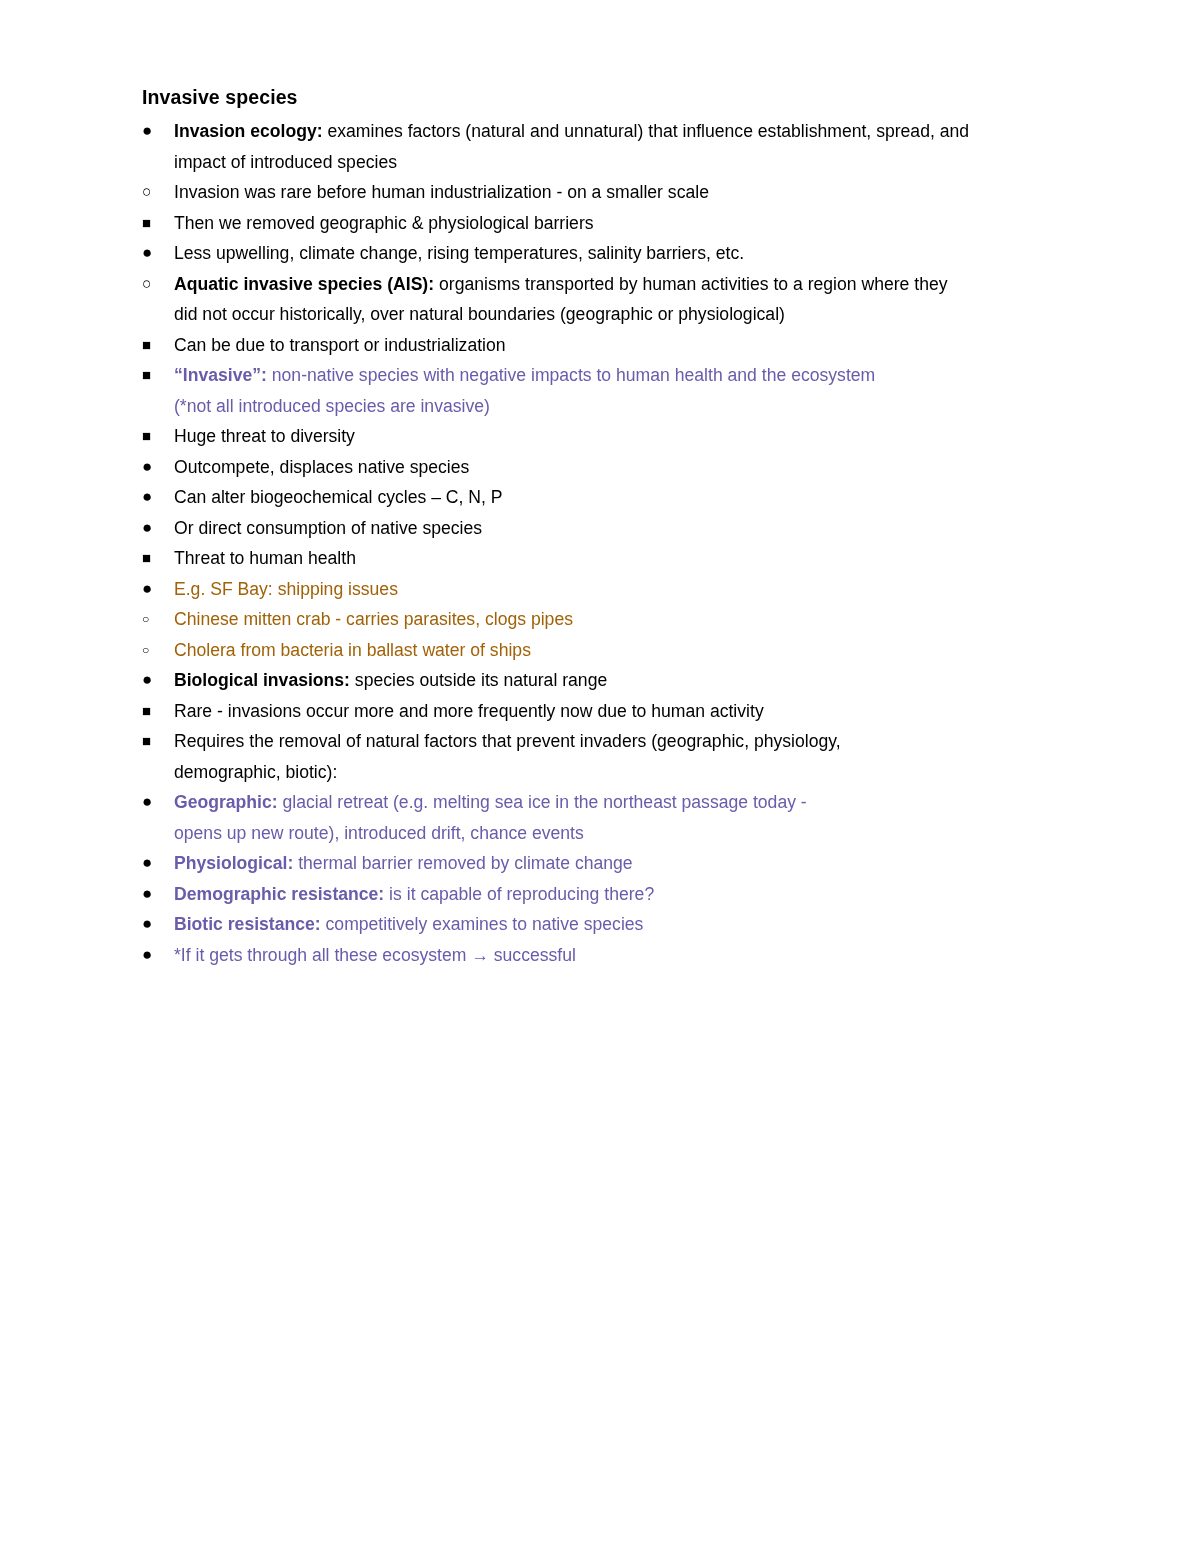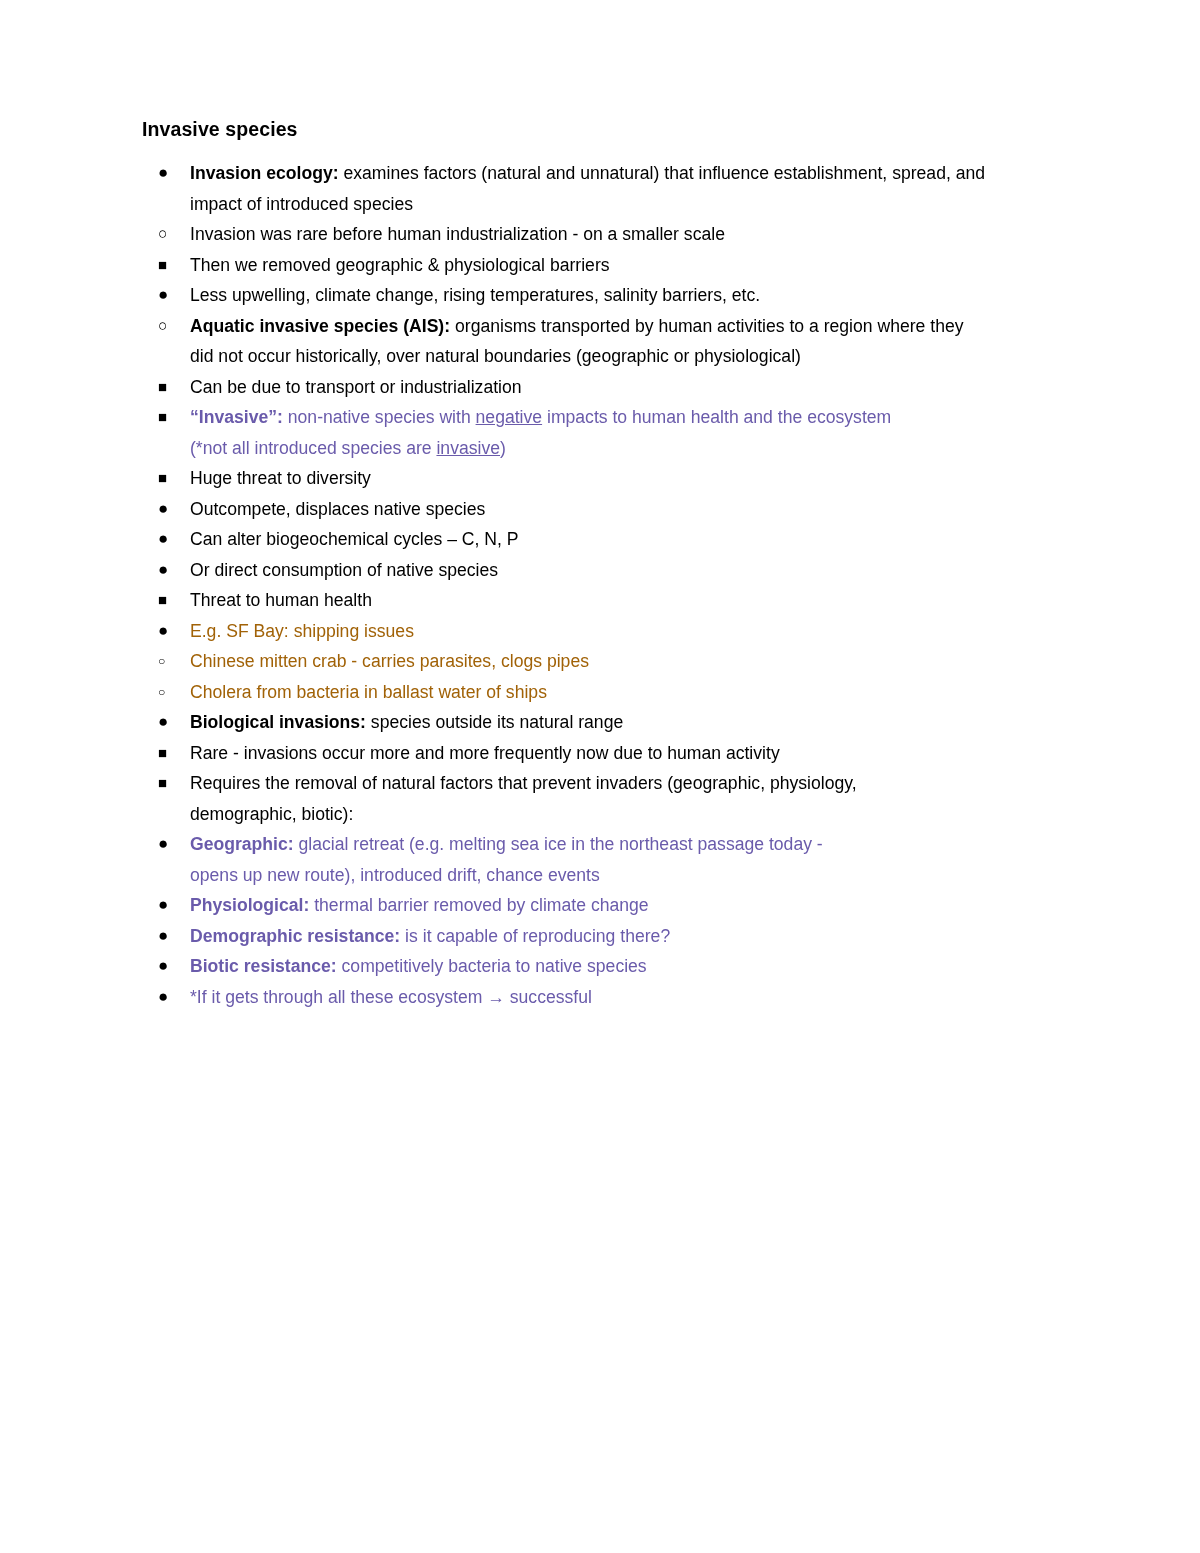--- a/index.html
+++ b/index.html
@@ -14,33 +14,33 @@
     font-family: "Liberation Sans", sans-serif;
     color: #000000;
     -webkit-font-smoothing: antialiased;
   }
   #page {
     position: relative;
     width: 1000px;
     height: 1553px;
     background: #ffffff;
     box-sizing: border-box;
-    padding: 116px 142px 0 142px;
+    padding: 84px 142px 0 142px;
   }
   .doc-title {
     font-size: 19.5px;
     font-weight: bold;
     letter-spacing: .1px;
     line-height: 1.35;
     margin: 0 0 6px 0;
   }
   
   ul.outline, ul.outline ul {
     list-style: none;
-    margin: 16px;
+    margin: 0;
     padding: 0;
   }
   li.item {
     position: relative;
     font-size: 17.6px;
     line-height: 30.5px;
     margin: 0;
     padding: 0;
   }
   li.item > .row {
@@ -70,21 +70,21 @@
   .m-square {
     font-size: 15px;
   }
   .m-square::before { content: "\25A0"; }
   .m-smallring {
     font-size: 12px;
   }
   .m-smallring::before { content: "\25CB"; }
   .text { display: block; }
   b, .b { font-weight: bold; }
-  .u { text-decoration: underline; }
+  .u { }
   
   .lvl1 { margin-left: 38px;  width: 878px; }
   .lvl2 { margin-left: 108px; width: 808px; }
   .lvl3 { margin-left: 178px; width: 738px; }
   .lvl4 { margin-left: 248px; width: 668px; }
   .lvl5 { margin-left: 318px; width: 598px; }
   .purple { color: #6A5BAB; }
   .teal   { color: #a16207; }
 </style>
 </head>
@@ -240,21 +240,21 @@
     <li class="item lvl4">
       <div class="row">
         <span class="marker m-disc"></span>
         <span class="text purple"><b>Demographic resistance:</b><span> is it capable of reproducing there?</span></span>
       </div>
     </li>
 
     <li class="item lvl4">
       <div class="row">
         <span class="marker m-disc"></span>
-        <span class="text purple"><b>Biotic resistance:</b><span> competitively bacteria to native species</span></span>
+        <span class="text purple"><b>Biotic resistance:</b><span> competitively examines to native species</span></span>
       </div>
     </li>
 
     <li class="item lvl4">
       <div class="row">
         <span class="marker m-disc"></span>
         <span class="text purple">*If it gets through all these ecosystem → successful</span>
       </div>
     </li>
 

